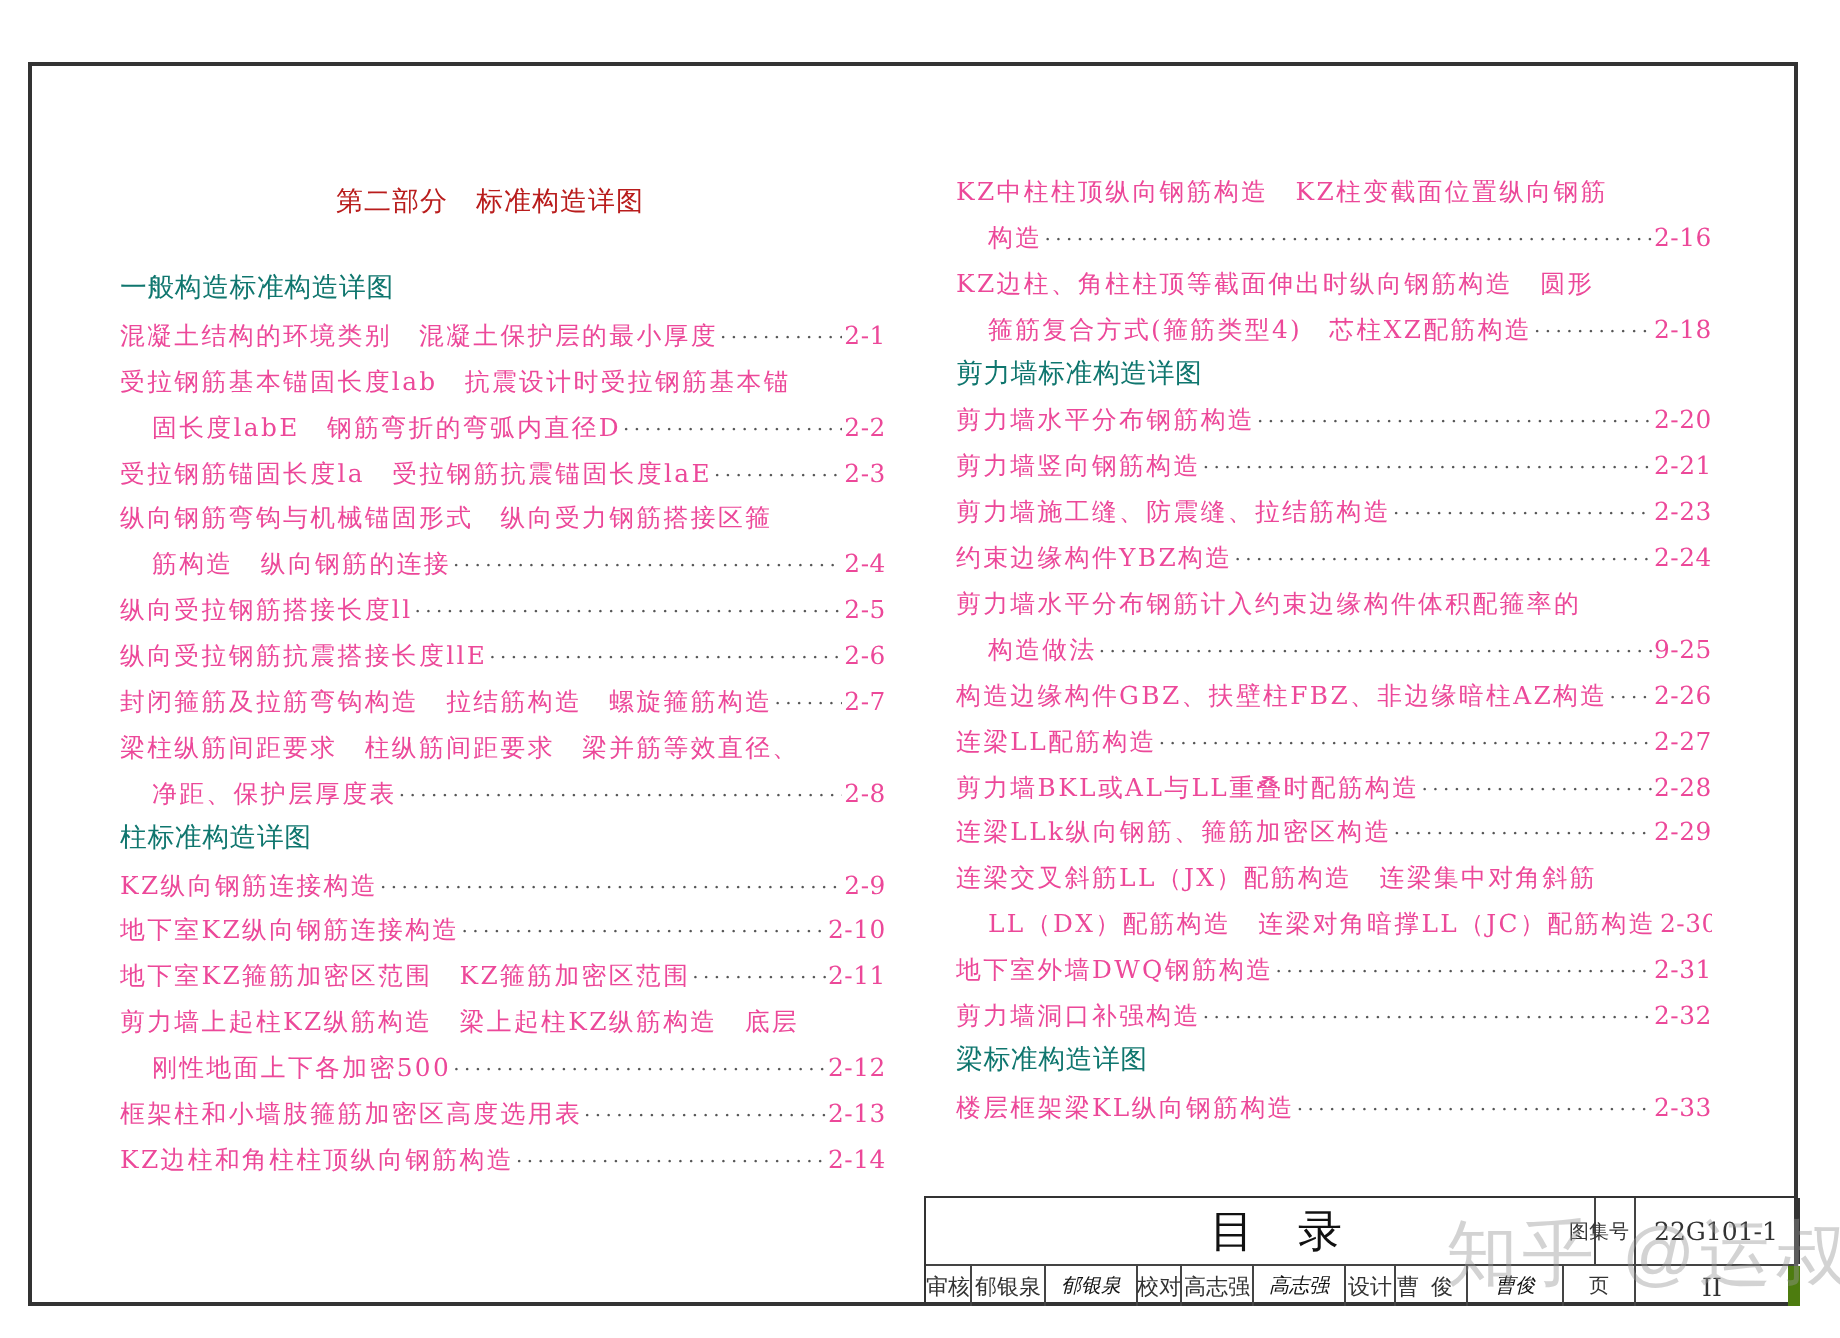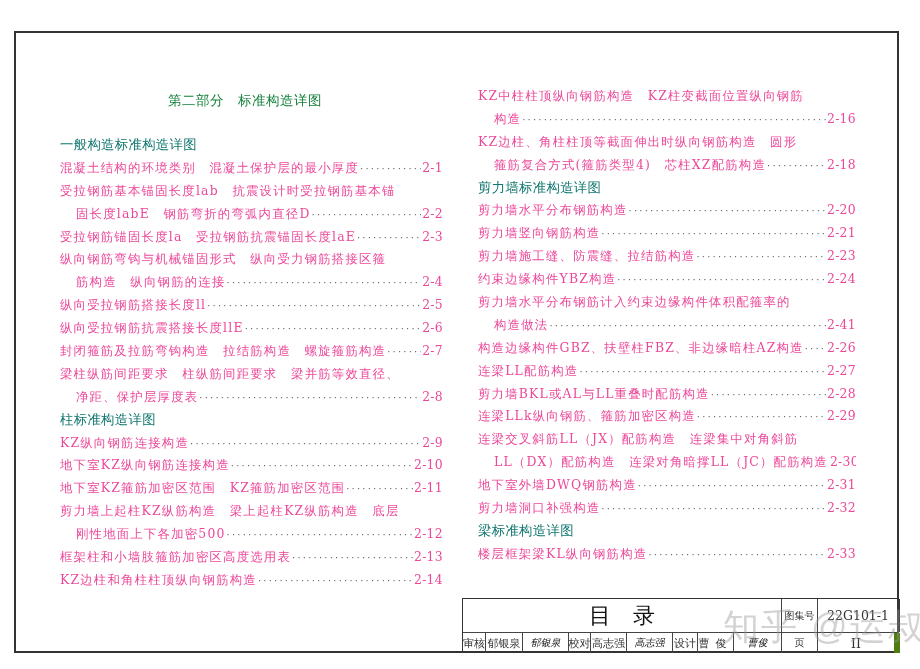--- a/index.html
+++ b/index.html
@@ -7,21 +7,21 @@
   body { position: relative; font-family: "DejaVu Serif", "Liberation Serif", serif; color: #222; }
 
   .frame {
     position: absolute; left: 14px; top: 31px; width: 885px; height: 622px;
     border: 2px solid #333; border-top-width: 2px;
   }
 
   .part-title {
     position: absolute; left: 168px; top: 92px;
     font-family: "DejaVu Sans", "Liberation Sans", sans-serif;
-    font-size: 13.5px; color: #15803d; letter-spacing: 0.5px; white-space: pre;
+    font-size: 13.5px; color: #b91c1c; letter-spacing: 0.5px; white-space: pre;
   }
 
   .col { position: absolute; }
   .col-left { left: 60px; top: 134px; width: 383px; }
   .col-right { left: 478px; top: 85px; width: 378px; }
 
   .row {
     height: 22.9px; line-height: 22.9px; font-size: 12.4px; white-space: nowrap;
     display: flex; align-items: baseline; overflow: hidden; color: #ec4899;
     letter-spacing: 1.2px;
@@ -202,21 +202,21 @@
       <span class="label">约束边缘构件YBZ构造</span>
       <span class="dots"></span>
       <span class="page">2-24</span>
     </div>
     <div class="row">
       <span class="label">剪力墙水平分布钢筋计入约束边缘构件体积配箍率的</span>
     </div>
     <div class="row indent">
       <span class="label">构造做法</span>
       <span class="dots"></span>
-      <span class="page">2-41</span>
+      <span class="page">9-25</span>
     </div>
     <div class="row">
       <span class="label">构造边缘构件GBZ、扶壁柱FBZ、非边缘暗柱AZ构造</span>
       <span class="dots"></span>
       <span class="page">2-26</span>
     </div>
     <div class="row">
       <span class="label">连梁LL配筋构造</span>
       <span class="dots"></span>
       <span class="page">2-27</span>
@@ -254,21 +254,21 @@
     </div>
     <div class="row">
       <span class="label">楼层框架梁KL纵向钢筋构造</span>
       <span class="dots"></span>
       <span class="page">2-33</span>
     </div>
   </div>
 
 <div class="title-block">
   <div class="tb-top">
-    <div class="cell big" style="left:0;width:319px;">目录</div>
+    <div class="cell big" style="left:16px;width:319px;">目录</div>
     <div class="cell small" style="left:319px;width:36px;">图集号</div>
     <div class="cell code" style="left:355px;width:82px;border-right:2px solid #333;">22G101-1</div>
   </div>
   <div class="tb-bottom">
     <div class="cell" style="left:0;width:23px;">审核</div>
     <div class="cell" style="left:23px;width:37px;">郁银泉</div>
     <div class="cell sig" style="left:60px;width:46px;">郁银泉</div>
     <div class="cell" style="left:106px;width:22px;">校对</div>
     <div class="cell" style="left:128px;width:36px;">高志强</div>
     <div class="cell sig" style="left:164px;width:46px;">高志强</div>

